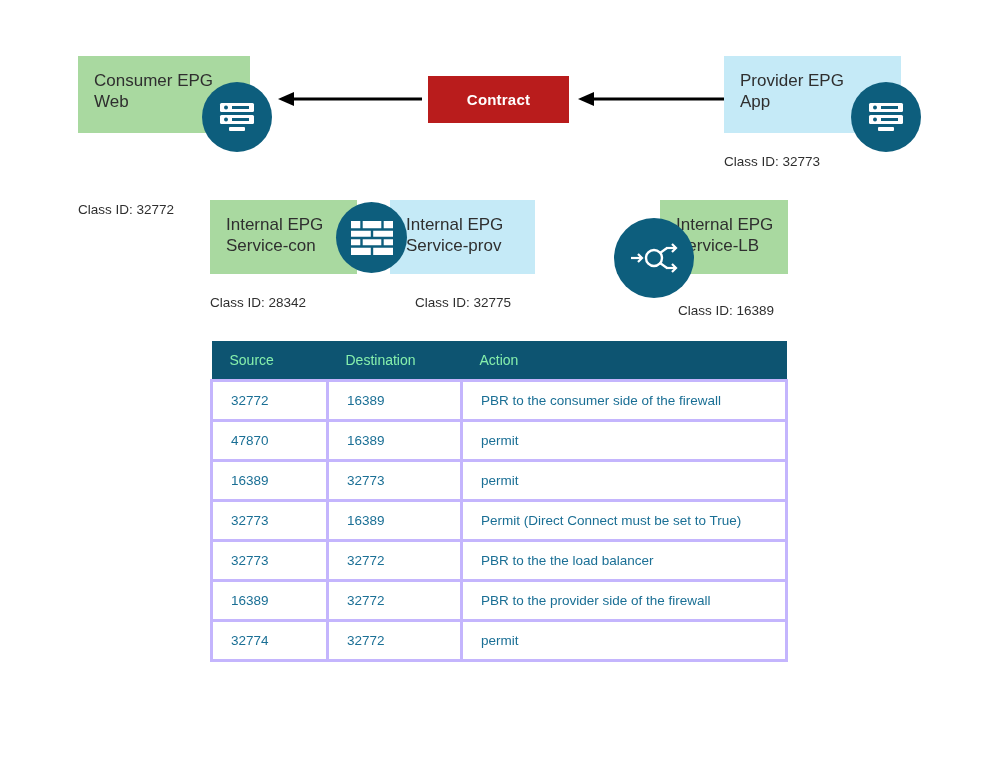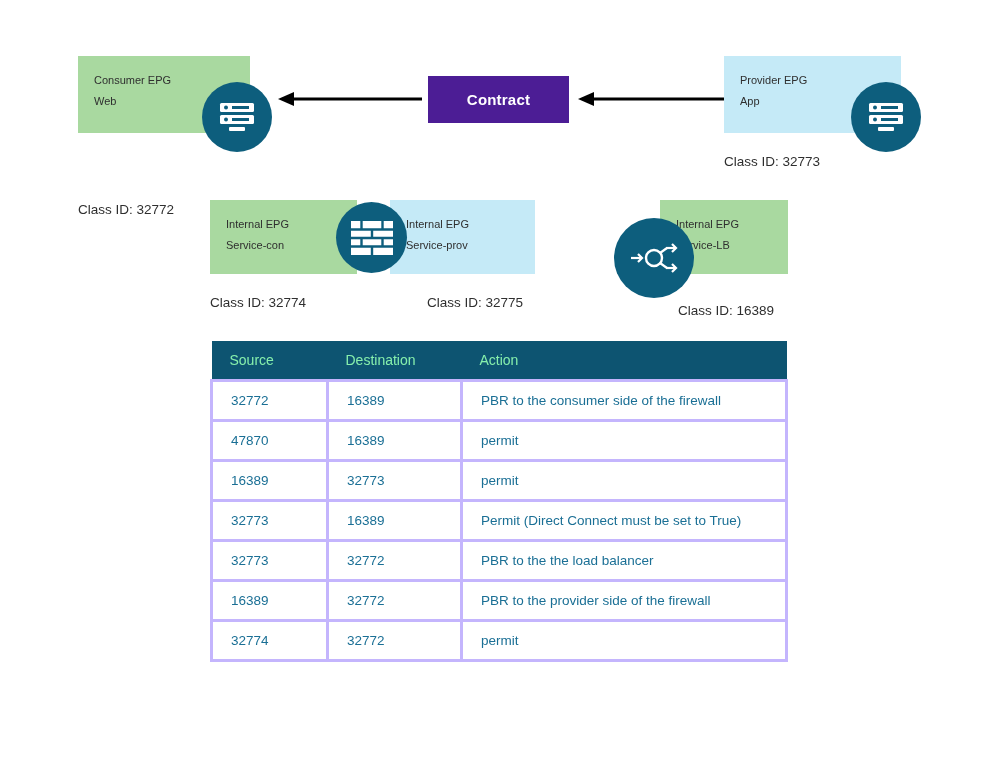--- a/index.html
+++ b/index.html
@@ -22,21 +22,21 @@
     top: 0;
     width: 999px;
     height: 759px;
   }
 
   
   .epg-box {
     position: absolute;
     box-sizing: border-box;
     padding: 14px 16px 0 16px;
-    font-size: 11px;
+    font-size: 17px;
     line-height: 21px;
     color: #2f2f2f;
   }
   .epg-green { background: #a9d9a0; }
   .epg-blue  { background: #c5eaf7; }
 
   .epg-line { display: block; white-space: nowrap; }
 
   
   .class-id {
@@ -52,21 +52,21 @@
     border-radius: 50%;
     background: #0d5e7d;
     display: flex;
     align-items: center;
     justify-content: center;
   }
 
   
   .contract-box {
     position: absolute;
-    background: #4c1d95;
+    background: #b91c1c;
     color: #ffffff;
     font-weight: bold;
     font-size: 15px;
     display: flex;
     align-items: center;
     justify-content: center;
     letter-spacing: .2px;
   }
 
   
@@ -148,27 +148,27 @@
       <rect x="14" y="18" width="17" height="3" fill="#0d5e7d"></rect>
       <rect x="11" y="27" width="16" height="4" rx="1" fill="#ffffff"></rect>
     </svg>
   </div>
   <div class="class-id" style="left:724px; top:154px;">Class ID: 32773</div>
 
   <div class="epg-box epg-green" style="left:210px; top:200px; width:147px; height:74px;">
     <span class="epg-line">Internal EPG</span>
     <span class="epg-line">Service-con</span>
   </div>
-  <div class="class-id" style="left:210px; top:295px;">Class ID: 32774</div>
+  <div class="class-id" style="left:210px; top:295px;">Class ID: 28342</div>
 
   <div class="epg-box epg-blue" style="left:390px; top:200px; width:145px; height:74px;">
     <span class="epg-line">Internal EPG</span>
     <span class="epg-line">Service-prov</span>
   </div>
-  <div class="class-id" style="left:427px; top:295px;">Class ID: 32775</div>
+  <div class="class-id" style="left:415px; top:295px;">Class ID: 32775</div>
 
   <div class="icon-circle" style="left:336px; top:202px; width:71px; height:71px;">
     <svg width="42" height="34" viewBox="0 0 42 34" aria-hidden="true">
       <rect x="0" y="0" width="42" height="34" fill="#ffffff"></rect>
       <g stroke="#0d5e7d" stroke-width="2.4">
         <line x1="0" y1="8.5" x2="42" y2="8.5"></line>
         <line x1="0" y1="17" x2="42" y2="17"></line>
         <line x1="0" y1="25.5" x2="42" y2="25.5"></line>
         <line x1="10.5" y1="0" x2="10.5" y2="8.5"></line>
         <line x1="31.5" y1="0" x2="31.5" y2="8.5"></line>

